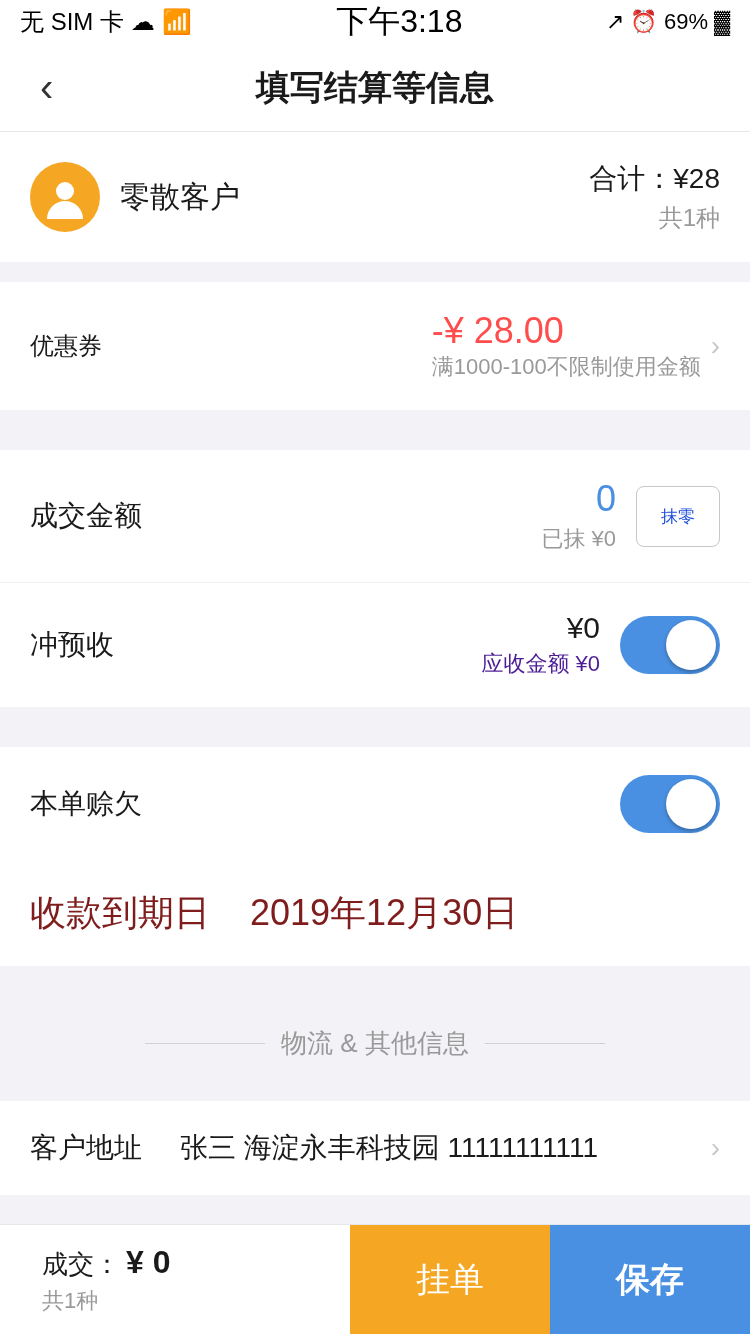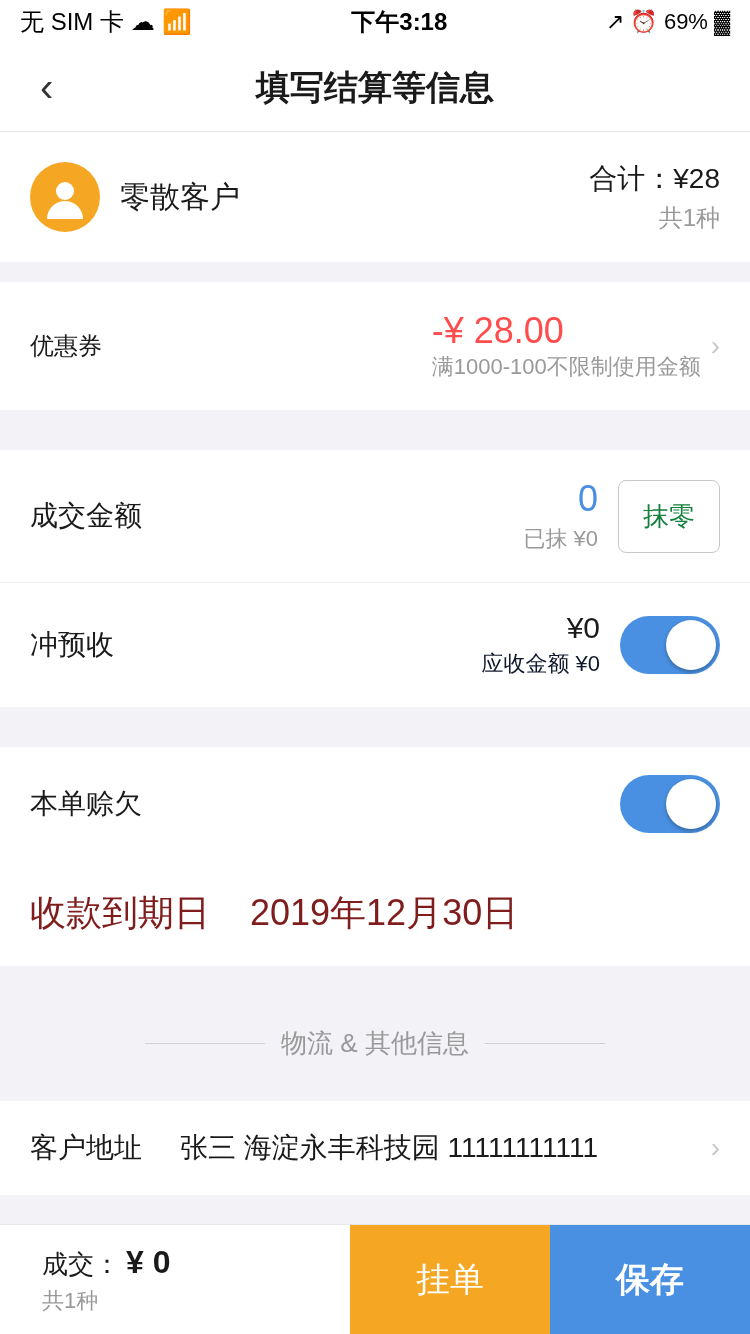--- a/index.html
+++ b/index.html
@@ -19,21 +19,21 @@
       height: 44px;
       background: #fff;
       display: flex;
       align-items: center;
       justify-content: space-between;
       padding: 0 20px;
       font-size: 24px;
       font-weight: 500;
     }
     .status-left { display: flex; align-items: center; gap: 8px; }
-    .status-center { font-size: 24px; font-weight: 700; }
+    .status-center { font-size: 32px; font-weight: 400; }
     .status-right { display: flex; align-items: center; gap: 6px; font-size: 22px; }
 
     
     .nav-bar {
       height: 88px;
       background: #fff;
       display: flex;
       align-items: center;
       padding: 0 30px;
       border-bottom: 1px solid #e5e5ea;
@@ -127,22 +127,22 @@
     .field-label { font-size: 28px; color: #1a1a1a; min-width: 160px; }
     .field-right { display: flex; align-items: center; gap: 20px; }
     .field-value { font-size: 36px; color: #4a90e2; font-weight: 500; }
     .field-sub { font-size: 22px; color: #999; text-align: right; margin-top: 4px; }
 
     
     .round-off-btn {
       border: 1px solid #c7c7cc;
       border-radius: 8px;
       padding: 18px 24px;
-      font-size: 26px;
-      color: #15803d;
+      font-size: 17px;
+      color: #1d4ed8;
       background: #fff;
       cursor: pointer;
       white-space: nowrap;
     }
 
     
     .toggle {
       width: 100px;
       height: 58px;
       border-radius: 29px;
@@ -167,21 +167,21 @@
       background: #fff;
       padding: 28px 30px;
       display: flex;
       align-items: center;
       justify-content: space-between;
     }
     .charge-label { font-size: 28px; color: #1a1a1a; }
     .charge-right { display: flex; align-items: center; gap: 20px; }
     .charge-values { text-align: right; }
     .charge-main { font-size: 30px; color: #1a1a1a; font-weight: 500; }
-    .charge-sub { font-size: 22px; color: #0f172a; margin-top: 4px; }
+    .charge-sub { font-size: 22px; color: #4c1d95; margin-top: 4px; }
 
     
     .debt-row {
       background: #fff;
       padding: 28px 30px;
       display: flex;
       align-items: center;
       justify-content: space-between;
     }
     .debt-label { font-size: 28px; color: #1a1a1a; }

